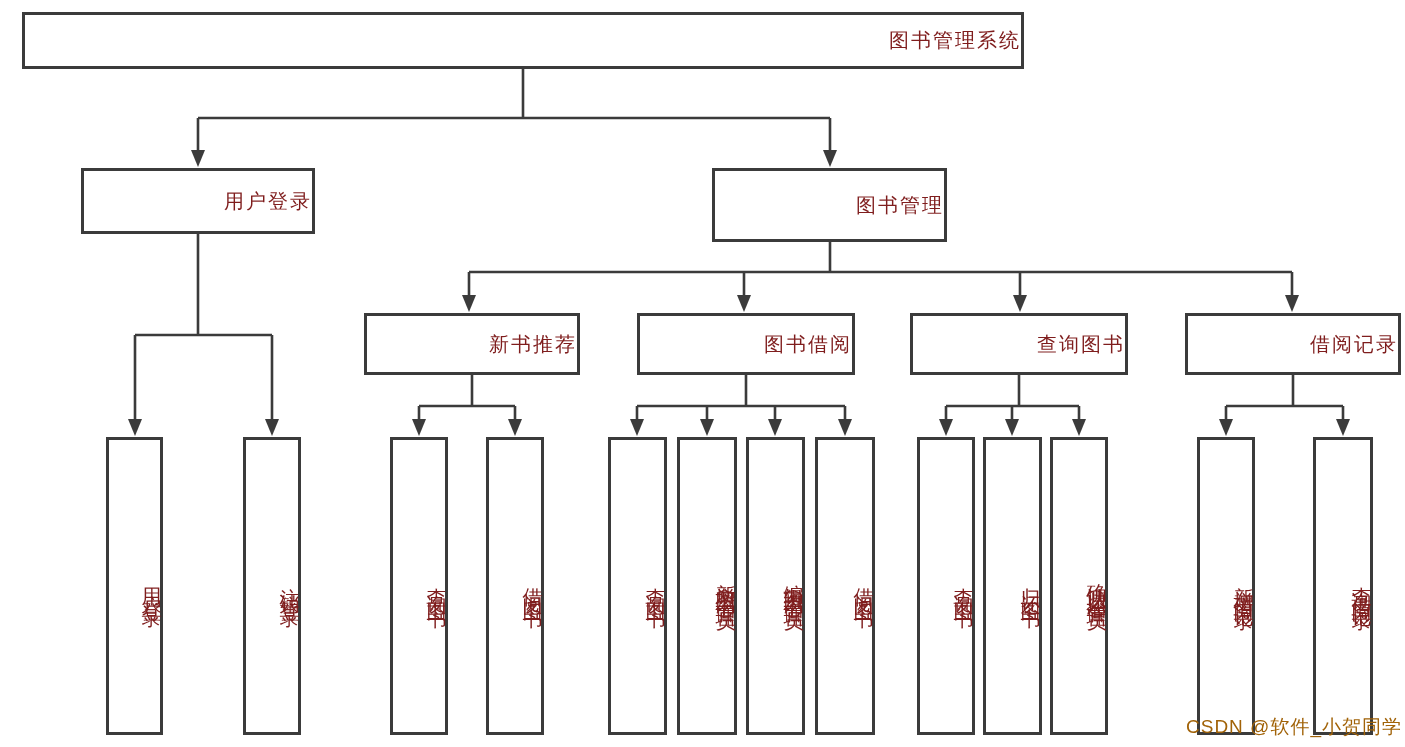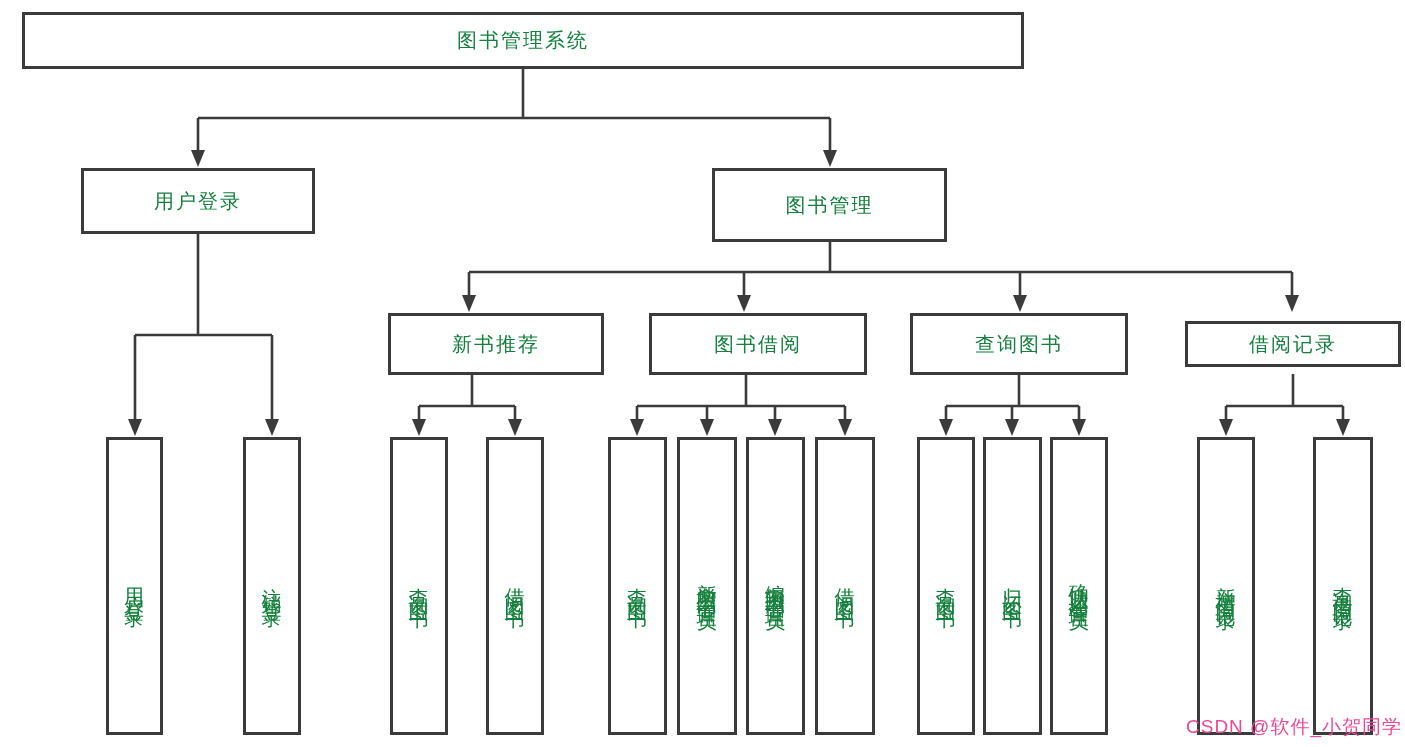--- a/index.html
+++ b/index.html
@@ -21,23 +21,24 @@
     top: 0;
     z-index: 1;
   }
   .node {
     position: absolute;
     box-sizing: border-box;
     border: 3px solid #3b3b3b;
     background: #ffffff;
     display: flex;
     align-items: center;
-    justify-content: center;
-    color: #15803d;
+    justify-content: flex-end;
+    color: #7f1d1d;
     z-index: 2;
+    font-family: Liberation Mono, monospace;
   }
   .node .hlabel {
     font-size: 20px;
     letter-spacing: 2px;
     white-space: nowrap;
   }
   .node .vlabel {
     writing-mode: vertical-rl;
     text-orientation: mixed;
     font-size: 20px;
@@ -45,21 +46,21 @@
     line-height: 1;
     white-space: nowrap;
   }
   .watermark {
     position: absolute;
     left: 1186px;
     top: 714px;
     z-index: 3;
     font-size: 19px;
     letter-spacing: 1px;
-    color: #ec4899;
+    color: #a16207;
     white-space: nowrap;
   }
 </style>
 </head>
 <body>
 
 <div class="canvas">
 
   <svg class="wires" width="1405" height="747" viewBox="0 0 1405 747">
     <g stroke="#3b3b3b" stroke-width="2.6" fill="none">
@@ -98,30 +99,30 @@
     <span class="hlabel">图书管理系统</span>
   </div>
 
   <div class="node" style="left:81px; top:168px; width:234px; height:66px;">
     <span class="hlabel">用户登录</span>
   </div>
   <div class="node" style="left:712px; top:168px; width:235px; height:74px;">
     <span class="hlabel">图书管理</span>
   </div>
 
-  <div class="node" style="left:364px; top:313px; width:216px; height:62px;margin-left:24px;">
+  <div class="node" style="left:364px; top:313px; width:216px; height:62px;">
     <span class="hlabel">新书推荐</span>
   </div>
-  <div class="node" style="left:637px; top:313px; width:218px; height:62px;margin-left:12px;">
+  <div class="node" style="left:637px; top:313px; width:218px; height:62px;">
     <span class="hlabel">图书借阅</span>
   </div>
   <div class="node" style="left:910px; top:313px; width:218px; height:62px;">
     <span class="hlabel">查询图书</span>
   </div>
-  <div class="node" style="left:1185px; top:313px; width:216px; height:46px;margin-top:8px;">
+  <div class="node" style="left:1185px; top:313px; width:216px; height:62px;">
     <span class="hlabel">借阅记录</span>
   </div>
 
   <div class="node" style="left:106px; top:437px; width:57px; height:298px;">
     <span class="vlabel">用户登录</span>
   </div>
   <div class="node" style="left:243px; top:437px; width:58px; height:298px;">
     <span class="vlabel">注销登录</span>
   </div>
 

